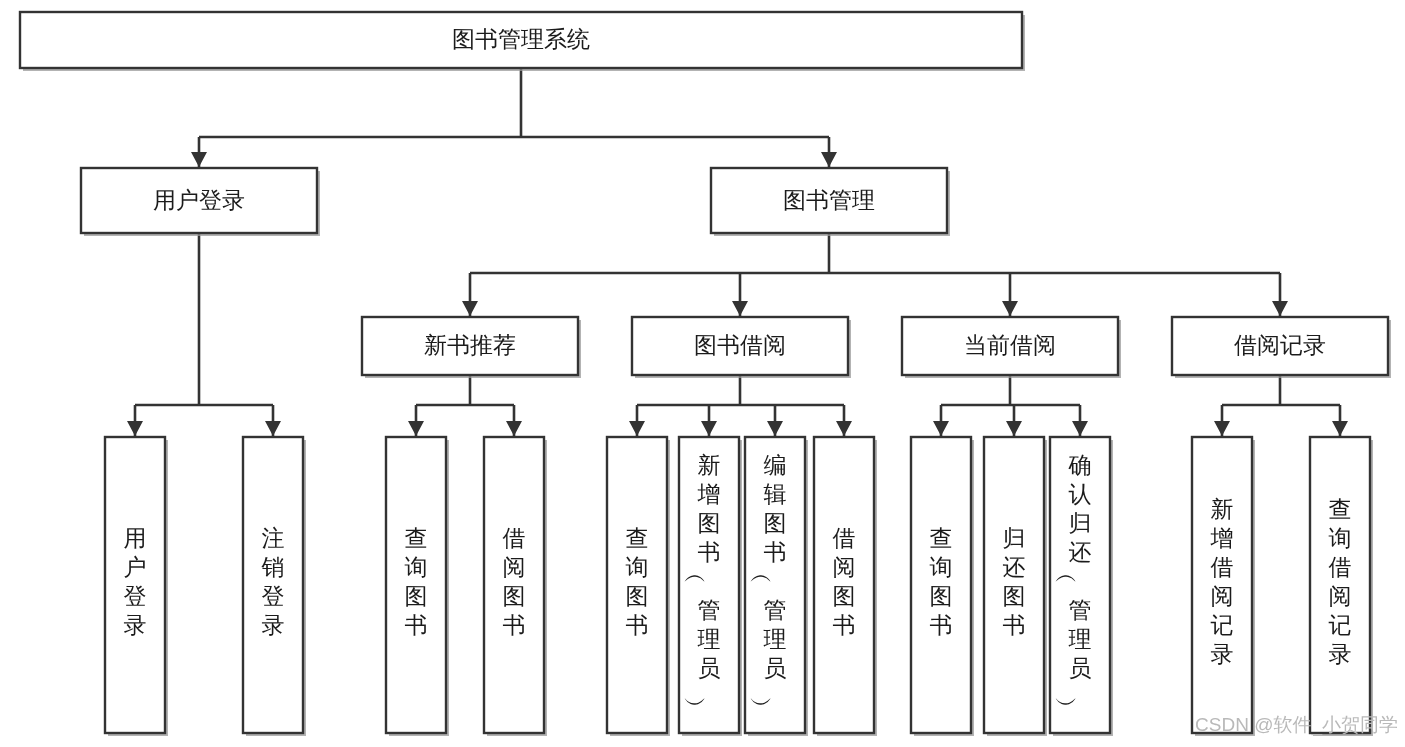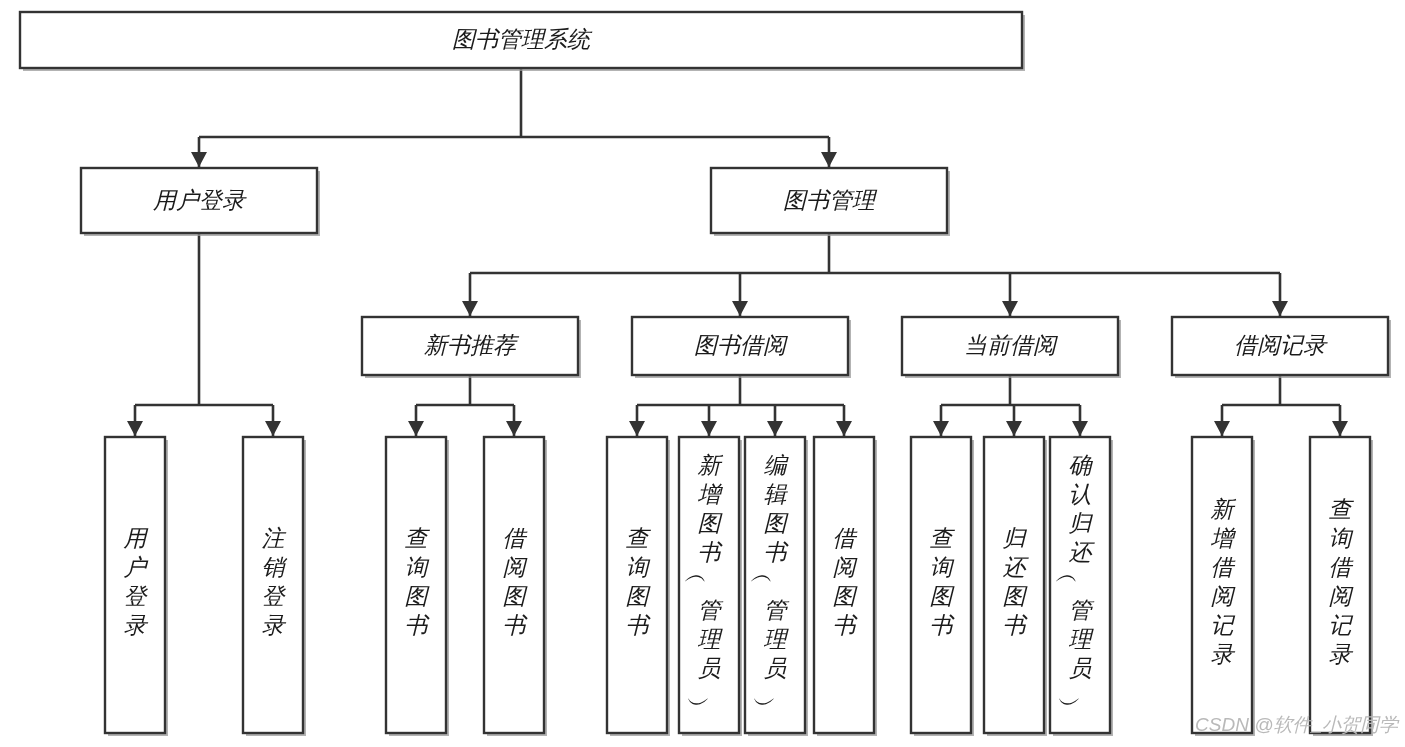--- a/index.html
+++ b/index.html
@@ -13,21 +13,20 @@
     font-family: "Liberation Sans", "DejaVu Sans", sans-serif;
     overflow: hidden;
     position: relative;
   }
   #diagram-root {
     position: absolute;
     left: 0;
     top: 0;
     width: 1405px;
     height: 747px;
-    font-style: italic;
   }
   svg.canvas {
     display: block;
     width: 1405px;
     height: 747px;
   }
   .node-rect {
     fill: #ffffff;
     stroke: #333333;
     stroke-width: 2.4;

